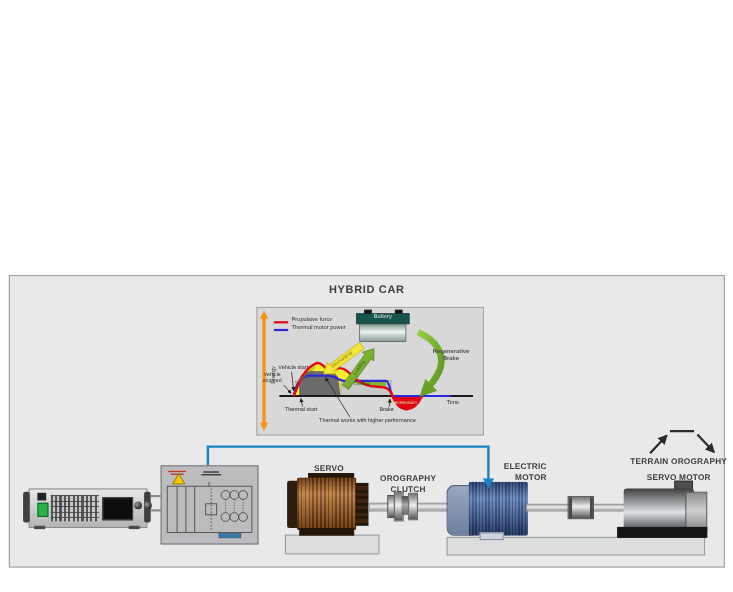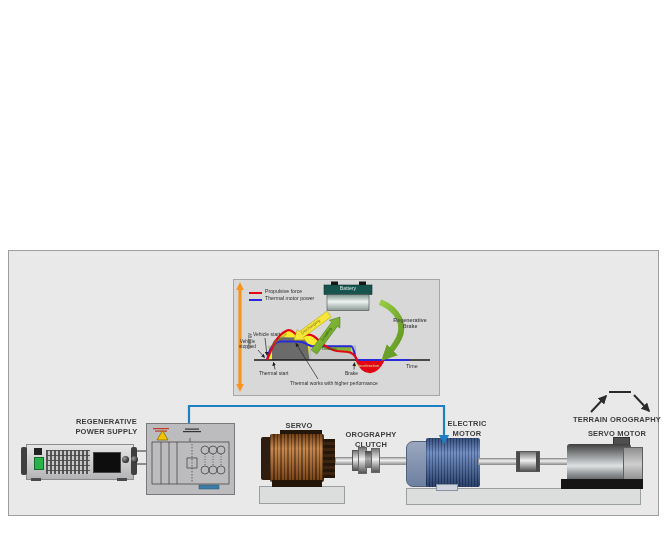--- a/index.html
+++ b/index.html
@@ -20,20 +20,21 @@
          border:1px solid #949494;}
   .metal{background:linear-gradient(180deg,#777,#eeeeee 45%,#999 75%,#555);}
   svg{position:absolute;overflow:visible;}
 </style>
 </head>
 <body>
 
 <div class="stage">
   <div class="panel">
 
+    <div class="title">HYBRID CAR</div>
 
     <div class="inset">
       <svg width="205" height="115" viewBox="0 0 205 115">
         <defs>
           <linearGradient id="metalV" x1="0" y1="0" x2="0" y2="1">
             <stop offset="0" stop-color="#7d948e"></stop>
               <stop offset="0.45" stop-color="#eef4f1"></stop>
             <stop offset="0.6" stop-color="#cfd9d5"></stop>
               <stop offset="1" stop-color="#8a9a94"></stop>
           </linearGradient>
@@ -107,26 +108,24 @@
       <div class="ins" style="left:19px;top:51.5px;">Vehicle start</div>
       <div class="ins" style="left:1px;top:58.5px;width:25px;text-align:center;font-size:4.8px;">Vehicle
 stopped</div>
       <div class="ins" style="left:26px;top:59px;width:36px;text-align:center;transform:rotate(-40deg);color:#8a7d15;font-size:4.3px;">Acceleration</div>
       <div class="ins" style="left:25px;top:91px;">Thermal start</div>
       <div class="ins" style="left:111px;top:91px;">Brake</div>
       <div class="ins" style="left:35px;top:101px;width:130px;text-align:center;">Thermal works with higher performance</div>
       <div class="ins" style="left:122px;top:84px;font-size:4.1px;color:#cfe89a;">Deceleration</div>
     </div>
 
-    <div class="lbl" style="left:25px;top:166px;width:145px;">REGENERATIVE
-POWER SUPPLY</div>
     <div class="lbl" style="left:245px;top:170px;width:90px;">SERVO</div>
     <div class="lbl" style="left:327px;top:179px;width:70px;">OROGRAPHY
 CLUTCH</div>
-    <div class="lbl" style="left:428px;top:168px;width:60px;">ELECTRIC
+    <div class="lbl" style="left:428px;top:168px;width:60px;text-align:right;">ELECTRIC
 MOTOR</div>
     <div class="lbl" style="left:552px;top:164px;width:112px;">TERRAIN OROGRAPHY</div>
     <div class="lbl" style="left:562px;top:178px;width:92px;">SERVO MOTOR</div>
 
     <svg style="left:578px;top:134px;" width="66" height="30" viewBox="0 0 66 30">
       <defs>
         <marker id="mT" viewBox="0 0 6 6" refX="5" refY="3" markerWidth="4.5" markerHeight="4.5" orient="auto">
           <path d="M0,0 L6,3 L0,6 Z" fill="#2b2b2b"></path>
         </marker>
       </defs>

